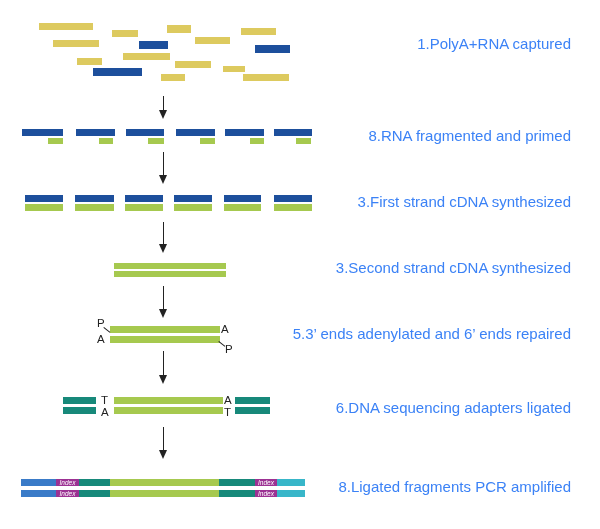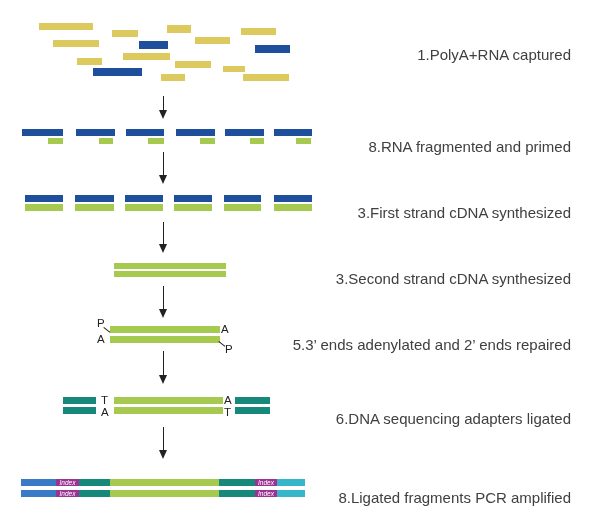--- a/index.html
+++ b/index.html
@@ -1,20 +1,20 @@
 <!DOCTYPE html>
 <html><head>
 <meta charset="utf-8">
 <style>
   html,body{margin:0;padding:0;background:#ffffff;}
   #canvas{position:relative;width:600px;height:529px;background:#ffffff;overflow:hidden;
           font-family:"Liberation Sans",sans-serif;}
   .bar{position:absolute;}
-  .step-label{position:absolute;right:29px;font-size:15px;line-height:20px;color:#404040;
-              white-space:nowrap;font-family:"Liberation Sans",sans-serif;margin-top:11px;}
+  .step-label{position:absolute;right:29px;font-size:15px;line-height:20px;color:#3b82f6;
+              white-space:nowrap;font-family:"Liberation Sans",sans-serif;}
   .letter{position:absolute;font-size:11.5px;line-height:12px;color:#222222;
           font-family:"Liberation Sans",sans-serif;}
   .tick{position:absolute;height:1.3px;background:#222222;transform-origin:left top;}
   .arrow-shaft{position:absolute;width:1.3px;background:#222222;}
   .arrow-head{position:absolute;width:0;height:0;
               border-left:4.5px solid transparent;border-right:4.5px solid transparent;
               border-top:9px solid #222222;}
   .idx-badge{position:absolute;display:flex;align-items:center;justify-content:center;
              color:#ffffff;font-style:italic;font-size:6.5px;line-height:7px;
              font-family:"Liberation Sans",sans-serif;}
@@ -120,17 +120,17 @@
       <div class="letter" style="left: 224px; top: 394px;">A</div>
       <div class="letter" style="left: 224px; top: 406px;">T</div>
       <div class="tick" style="left: 104px; top: 327px; width: 8px; transform: rotate(38deg); background: rgb(34, 34, 34);"></div>
       <div class="tick" style="left: 219px; top: 341px; width: 8px; transform: rotate(38deg); background: rgb(34, 34, 34);"></div>
     </div>
   <div>
     <div class="step-label" style="top:34px">1.PolyA+RNA captured</div>
     <div class="step-label" style="top:126px">8.RNA fragmented and primed</div>
     <div class="step-label" style="top:192px">3.First strand cDNA synthesized</div>
     <div class="step-label" style="top:258px">3.Second strand cDNA synthesized</div>
-    <div class="step-label" style="top:324px">5.3’ ends adenylated and 2’ ends repaired</div>
+    <div class="step-label" style="top:324px">5.3’ ends adenylated and 6’ ends repaired</div>
     <div class="step-label" style="top:398px">6.DNA sequencing adapters ligated</div>
     <div class="step-label" style="top:477px">8.Ligated fragments PCR amplified</div>
   </div>
 </div>
 
 </body></html>

